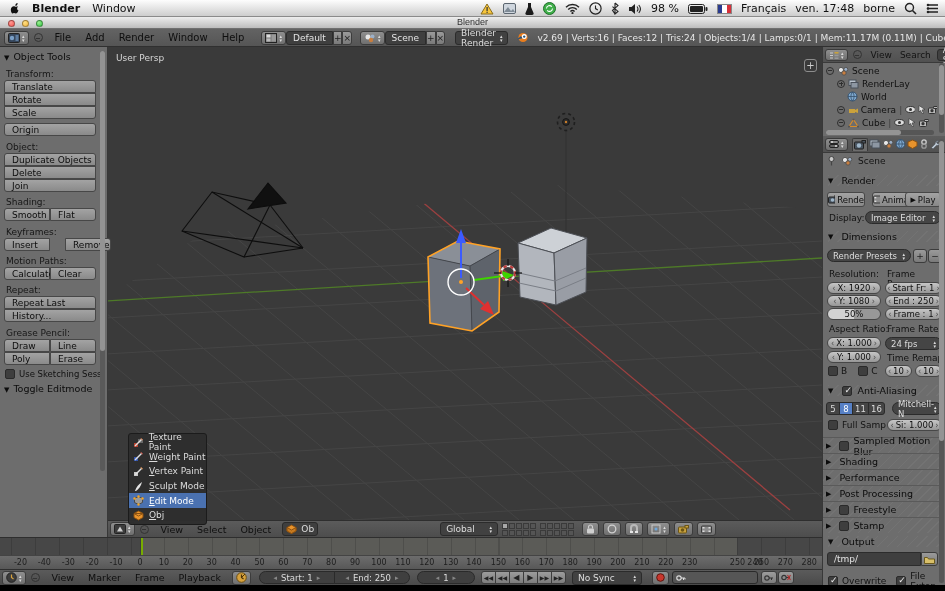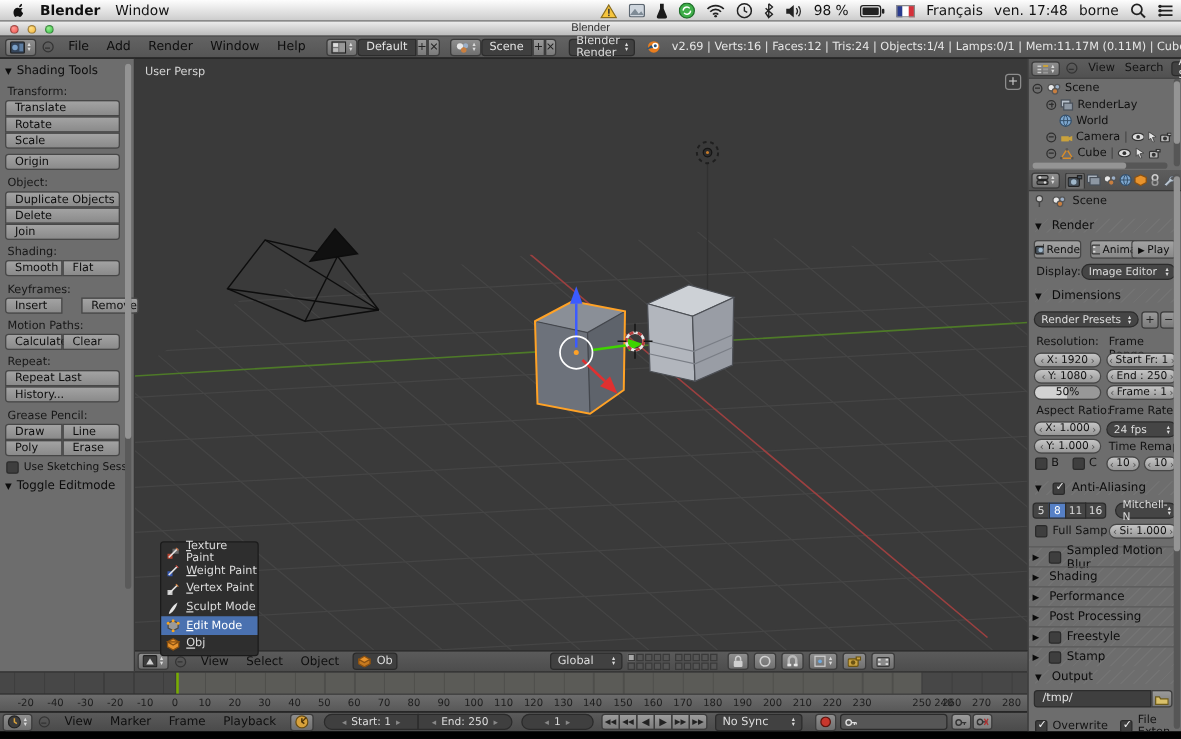--- a/index.html
+++ b/index.html
@@ -249,21 +249,21 @@
           <circle cx="7" cy="5.5" r="4.6" fill="#e87d1e"></circle>
           <circle cx="8.2" cy="4.6" r="2.5" fill="#fff"></circle>
           <circle cx="8.2" cy="4.6" r="1.2" fill="#25537d"></circle>
           <path d="M1 7.5 5 4l1.5 2.2Z" fill="#25537d"></path>
         </svg>
     </span>
     <span id="stats">v2.69 | Verts:16 | Faces:12 | Tris:24 | Objects:1/4 | Lamps:0/1 | Mem:11.17M (0.11M) | Cube.001</span>
   </div>
 
   <div id="toolshelf" class="abs">
-    <div class="ts-head" style="top:4px"><span class="tri">▼</span><span>Shading Tools</span></div>
+    <div class="ts-head" style="top:4px"><span class="tri">▼</span><span>Object Tools</span></div>
     <div class="ts-label" style="top:22px">Transform:</div>
     <div class="tbtn" style="left:4px;top:33px;width:92px;border-radius:3px 3px 0 0">Translate</div>
     <div class="tbtn" style="left:4px;top:46px;width:92px;border-radius:0;margin-top:0">Rotate</div>
     <div class="tbtn" style="left:4px;top:59px;width:92px;border-radius:0 0 3px 3px">Scale</div>
     <div class="tbtn" style="left:4px;top:76px;width:92px">Origin</div>
     <div class="ts-label" style="top:95px">Object:</div>
     <div class="tbtn" style="left:4px;top:106px;width:92px;border-radius:3px 3px 0 0">Duplicate Objects</div>
     <div class="tbtn" style="left:4px;top:119px;width:92px;border-radius:0">Delete</div>
     <div class="tbtn" style="left:4px;top:132px;width:92px;border-radius:0 0 3px 3px">Join</div>
     <div class="ts-label" style="top:150px">Shading:</div>

